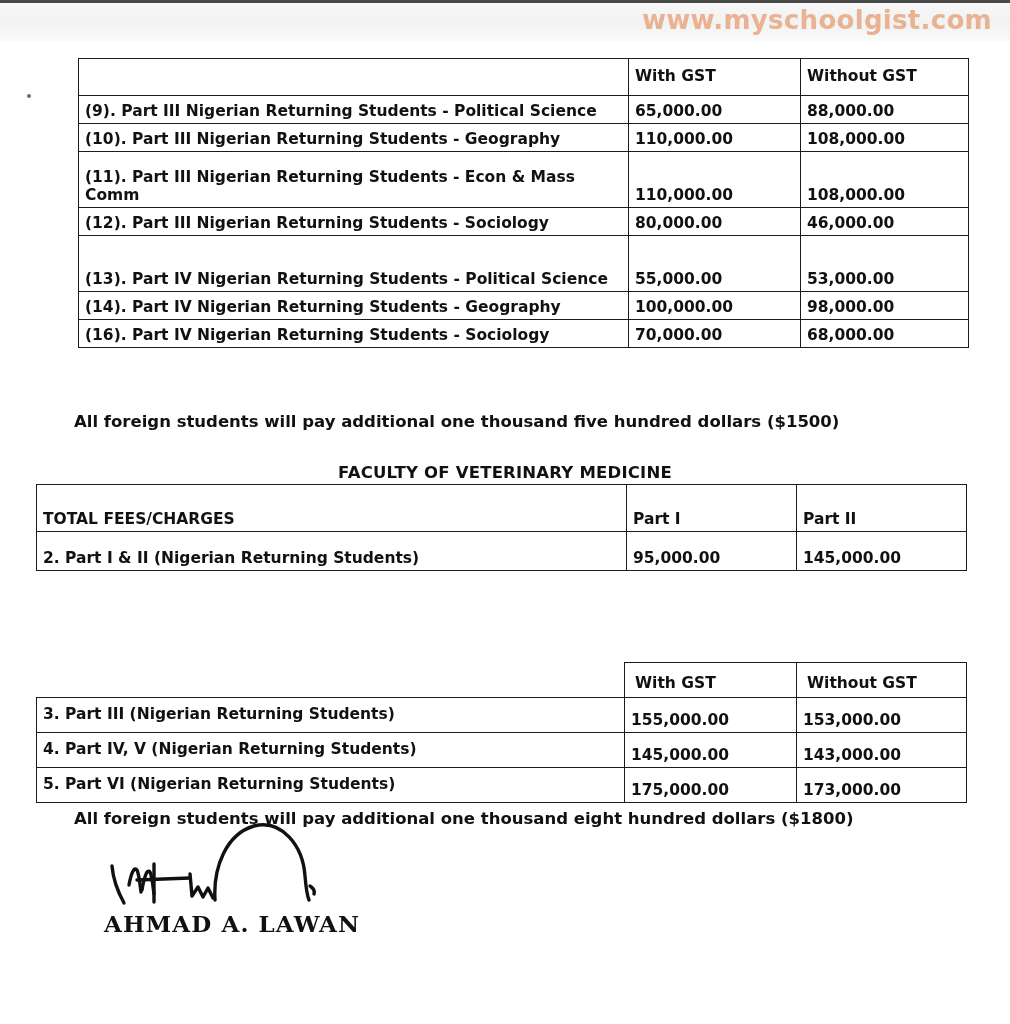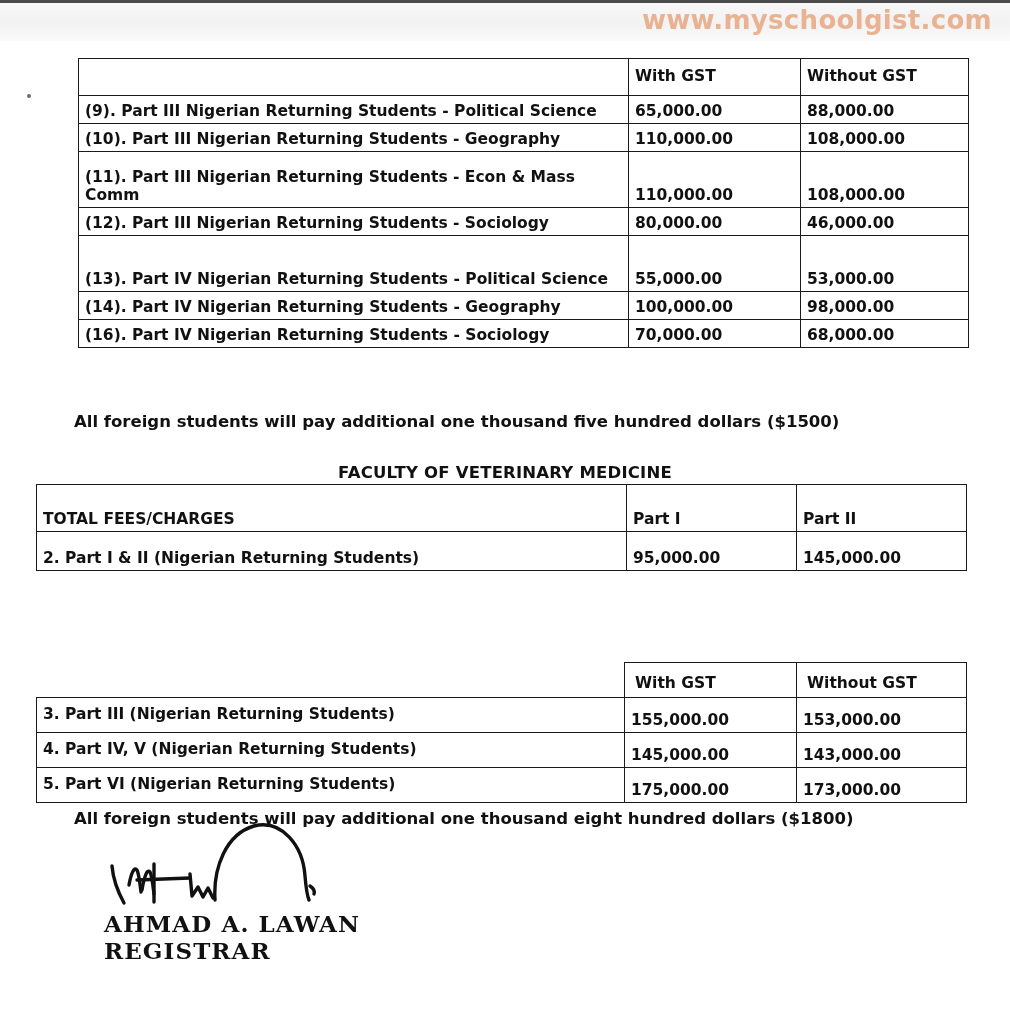--- a/index.html
+++ b/index.html
@@ -299,14 +299,13 @@
       <path d="M25 77 C27 66, 30 58, 33 62 C35 66, 36 76, 37 84"></path>
       <path d="M38 82 C40 70, 43 60, 46 64 C48 68, 49 78, 50 86"></path>
       <path d="M50 56 L50 94"></path>
       <path d="M33 72 L86 70"></path>
       <path d="M86 66 L88 88 L94 79 L99 89 L104 80 L109 90"></path>
       <path d="M111 92 C109 60, 122 26, 150 18 C178 11, 199 38, 201 68 C202 80, 203 87, 205 92"></path>
       <path d="M206 78 C209 80, 211 83, 210 86"></path>
     </g>
   </svg>
   <div id="signature-name" class="sig-name">AHMAD A. LAWAN</div>
-  <div id="signature-title" class="sig-title">REGISTRAR</div>
 </div>
 
 </body></html>

